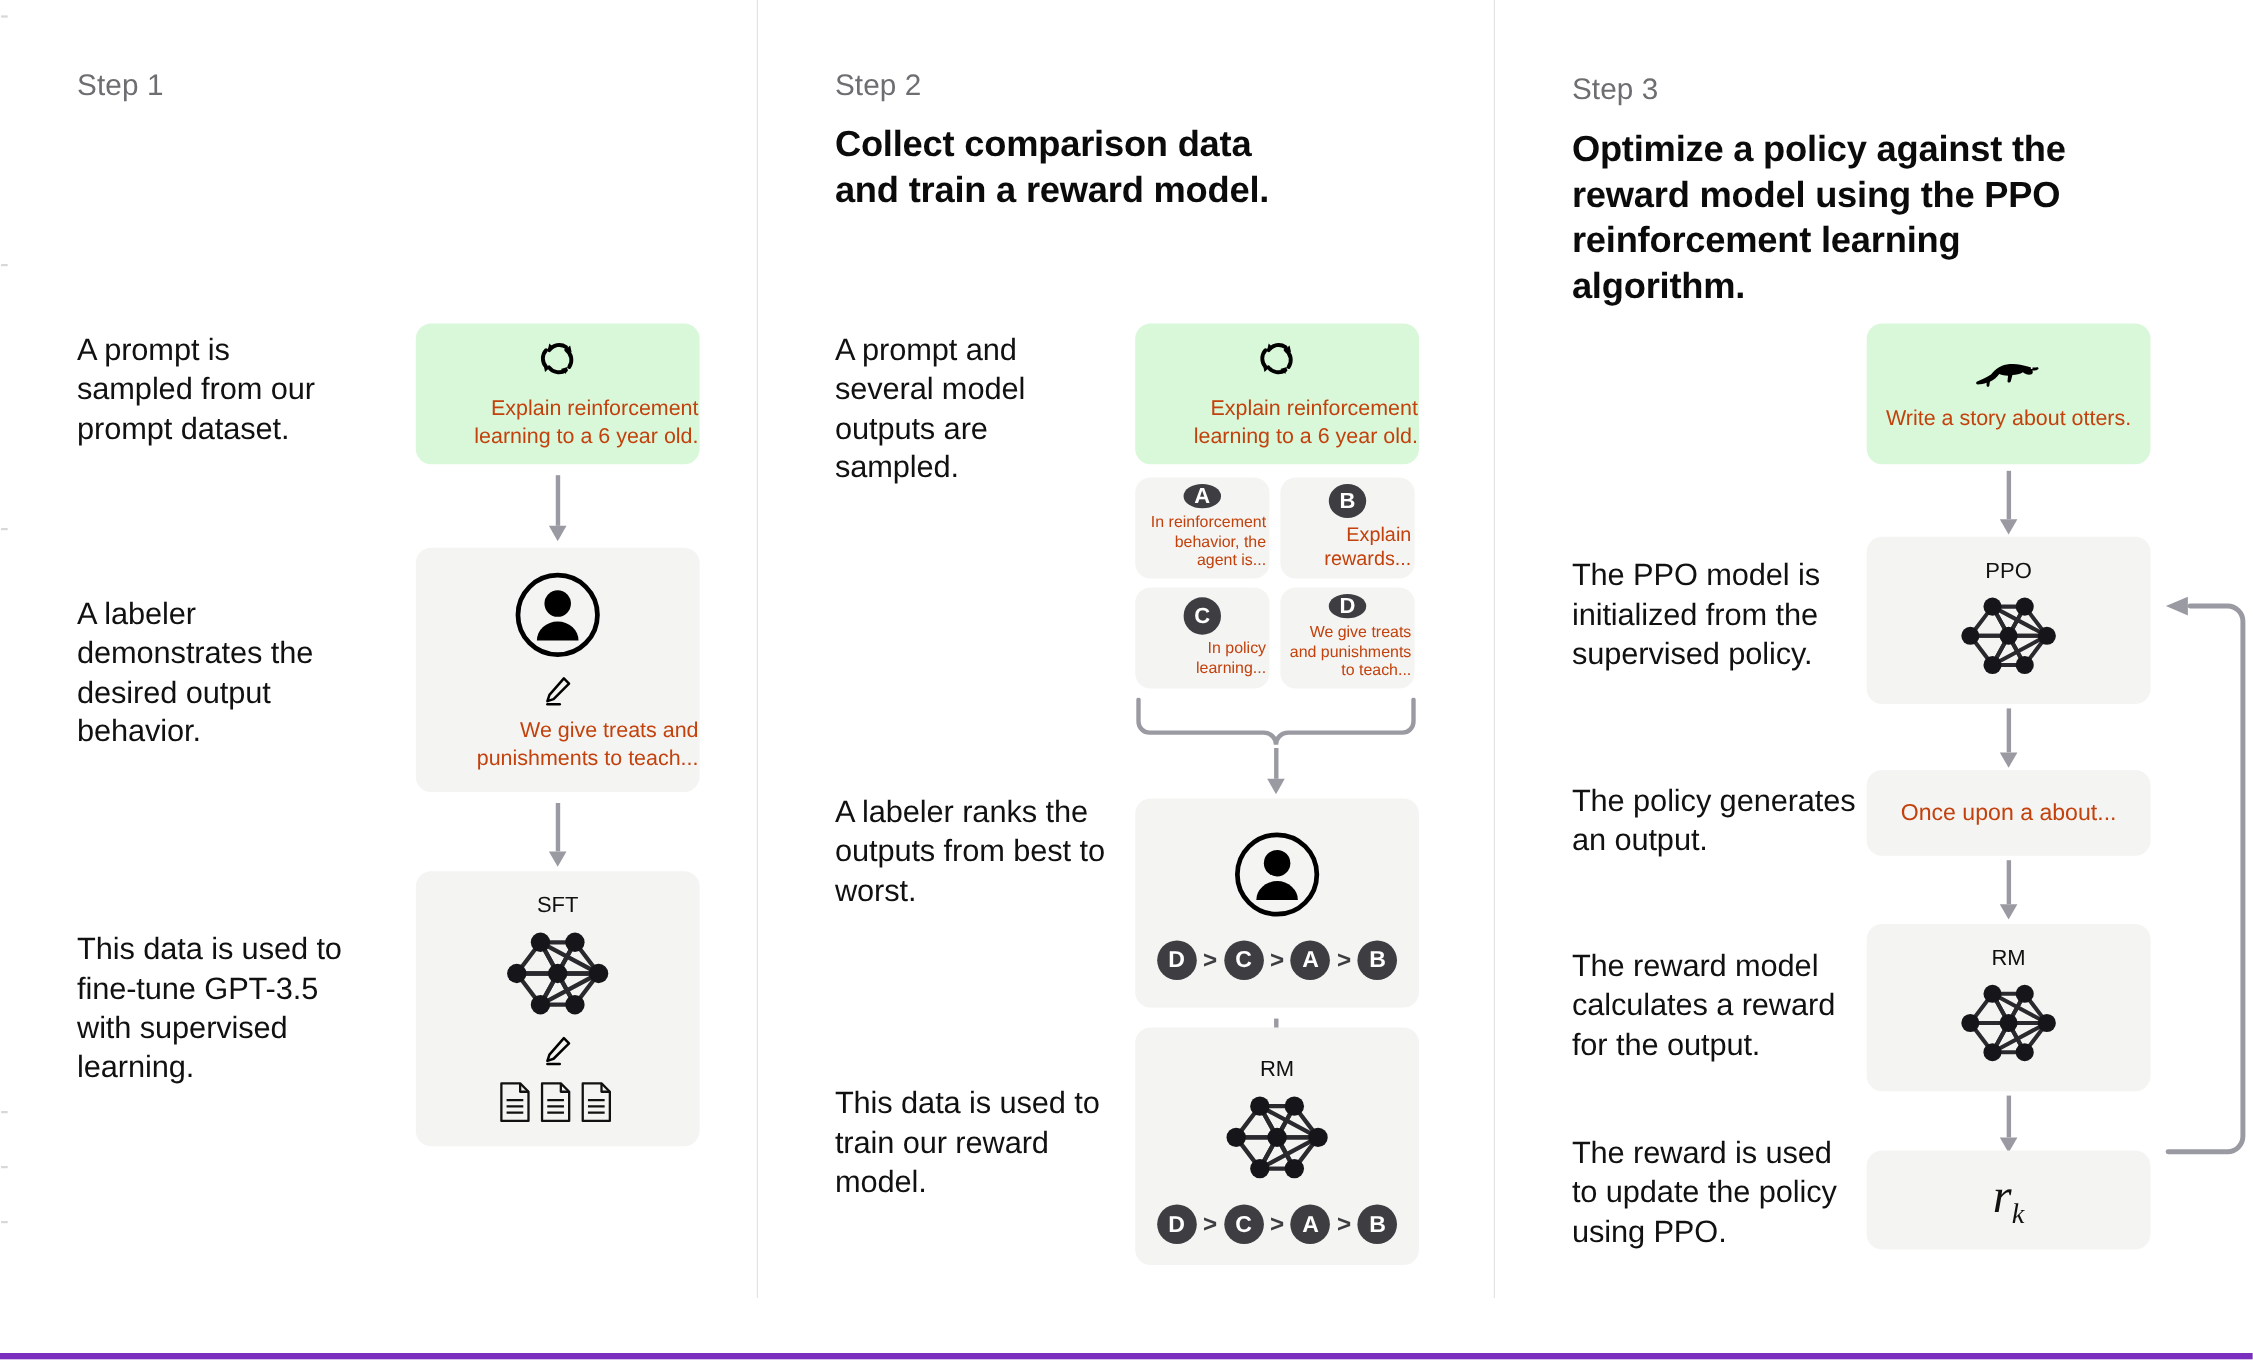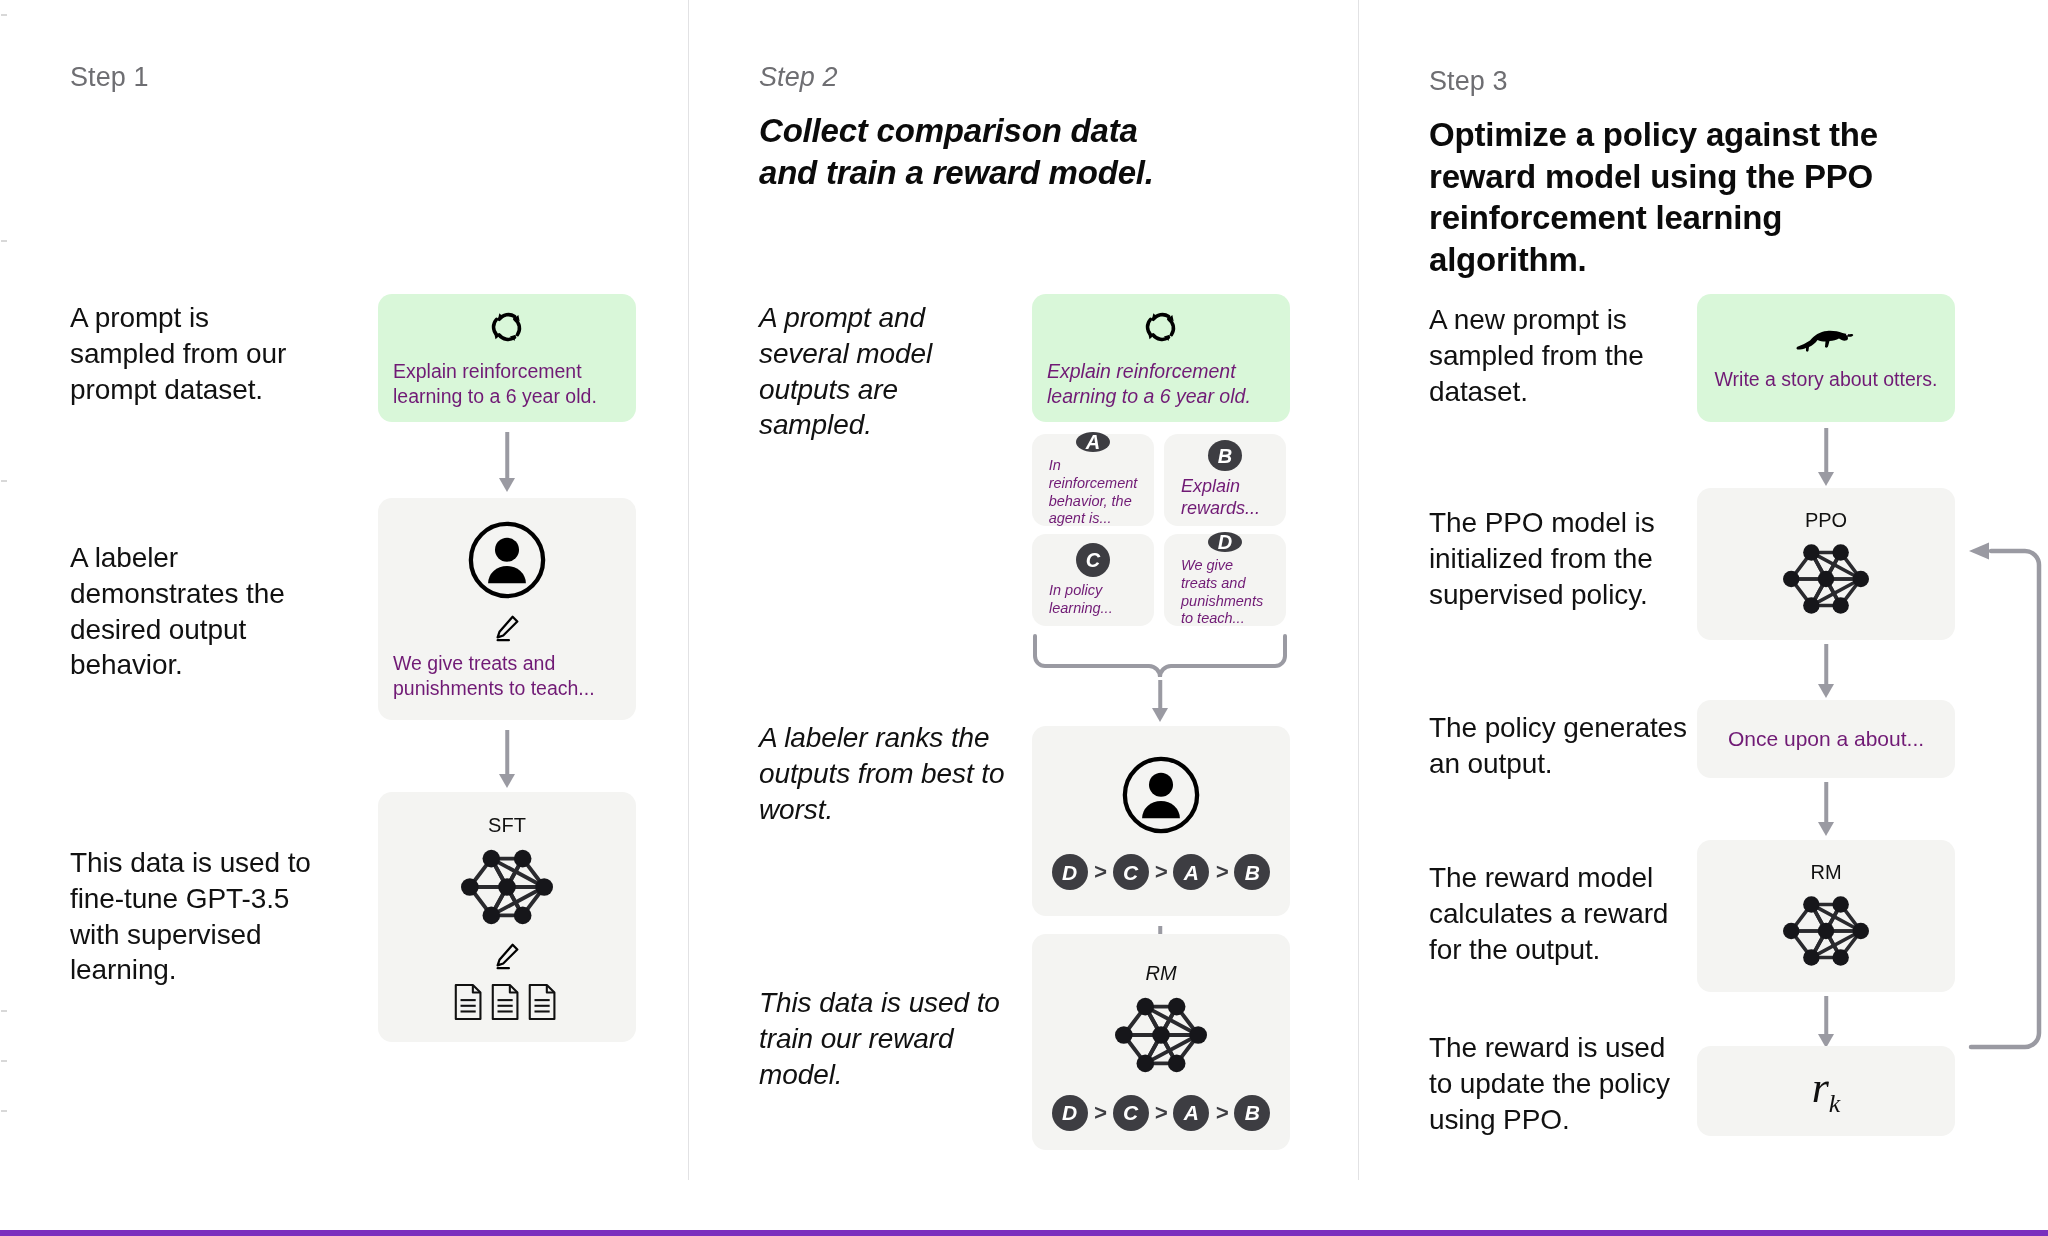--- a/index.html
+++ b/index.html
@@ -19,21 +19,21 @@
   }
   .edge-ticks{position:absolute;left:0;top:0;width:10px;height:100%;}
   .edge-ticks span{position:absolute;left:1px;width:6px;height:2px;background:#d8d8d8;}
 
   .columns{
     position:absolute;left:0;top:0;width:2048px;height:1180px;
     display:flex;
   }
   .col{position:relative;box-sizing:border-box;}
   .col1{width:688px;text-decoration:underline;}
-  .col2{width:670px;border-left:1.5px solid #e2e2e4;font-style:italic;}
+  .col2{width:670px;border-left:1.5px solid #e2e2e4;}
   .col3{width:690px;border-left:1.5px solid #e2e2e4;}
 
   .col-inner{position:relative;height:100%;}
 
   .step-label{
     position:absolute;
     font-size:27px;color:#6e6e72;letter-spacing:.1px;
     white-space:nowrap;
   }
   .step-title{
@@ -49,22 +49,22 @@
 
   
   .card{
     position:absolute;box-sizing:border-box;
     border-radius:14px;
     background:#f4f4f2;
     display:flex;flex-direction:column;align-items:center;
   }
   .card.green{background:#d9f7d9;}
   .card-caption{
-    font-size:19.5px;line-height:1.3;text-align:left;color:#701a75;
-    padding:0 15px;
+    font-size:19.5px;line-height:1.3;text-align:right;color:#c2410c;
+    padding:0 1px;
   }
   .card-title{
     font-size:20px;color:#111;text-align:center;
   }
 
   
   .arrow{position:absolute;width:14px;}
   .arrow .shaft{
     position:absolute;left:50%;top:0;transform:translateX(-50%);
     width:3.5px;background:#9a9aa2;
@@ -373,21 +373,20 @@
 
       </div>
     </div>
 
     <div class="col col3">
       <div class="col-inner">
 
         <div class="step-label" style="left:70px;top:66px;">Step 3</div>
         <div class="step-title" style="left:70px;top:114px;width:450px;">Optimize a policy against the reward model using the PPO reinforcement learning algorithm.</div>
 
-        <div class="body-text" style="left:70px;top:302px;width:230px;">A new prompt is sampled from the dataset.</div>
         <div class="body-text" style="left:70px;top:505px;width:265px;">The PPO model is initialized from the supervised policy.</div>
         <div class="body-text" style="left:70px;top:710px;width:280px;">The policy generates an output.</div>
         <div class="body-text" style="left:70px;top:860px;width:270px;">The reward model calculates a reward for the output.</div>
         <div class="body-text" style="left:70px;top:1030px;width:250px;">The reward is used to update the policy using PPO.</div>
 
         <div class="card green" style="left:338px;top:294px;width:258px;height:128px;justify-content:center;">
           <span style="margin-bottom:6px;">
             <svg width="62" height="34" viewBox="0 0 124 62">
               <path fill="#000" d="M6 44 C14 41 22 37 30 32 C38 22 50 14 64 13 C76 12 86 14 95 17
                 C101 19 107 20 112 19 C116 18 118 21 115 23 C112 25 108 25 105 24

